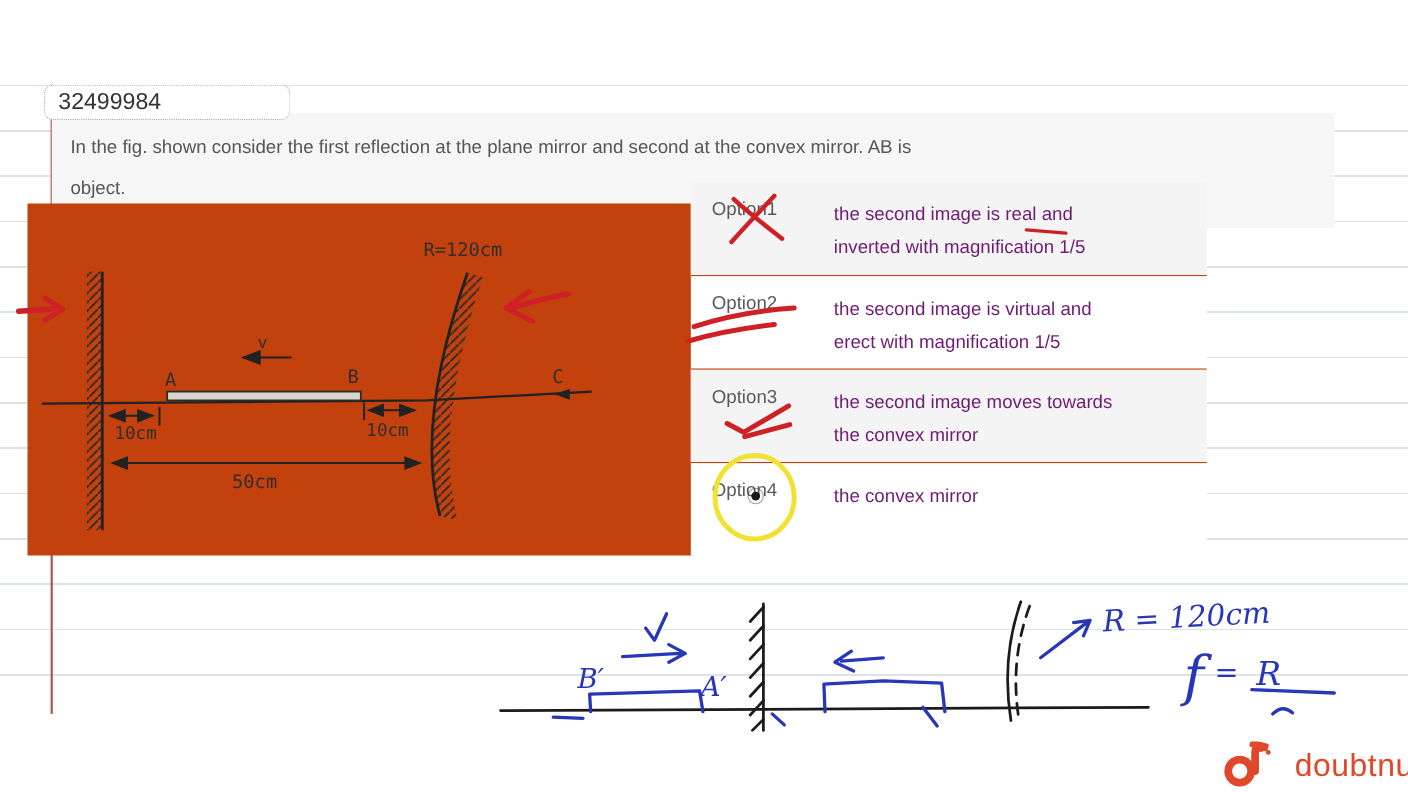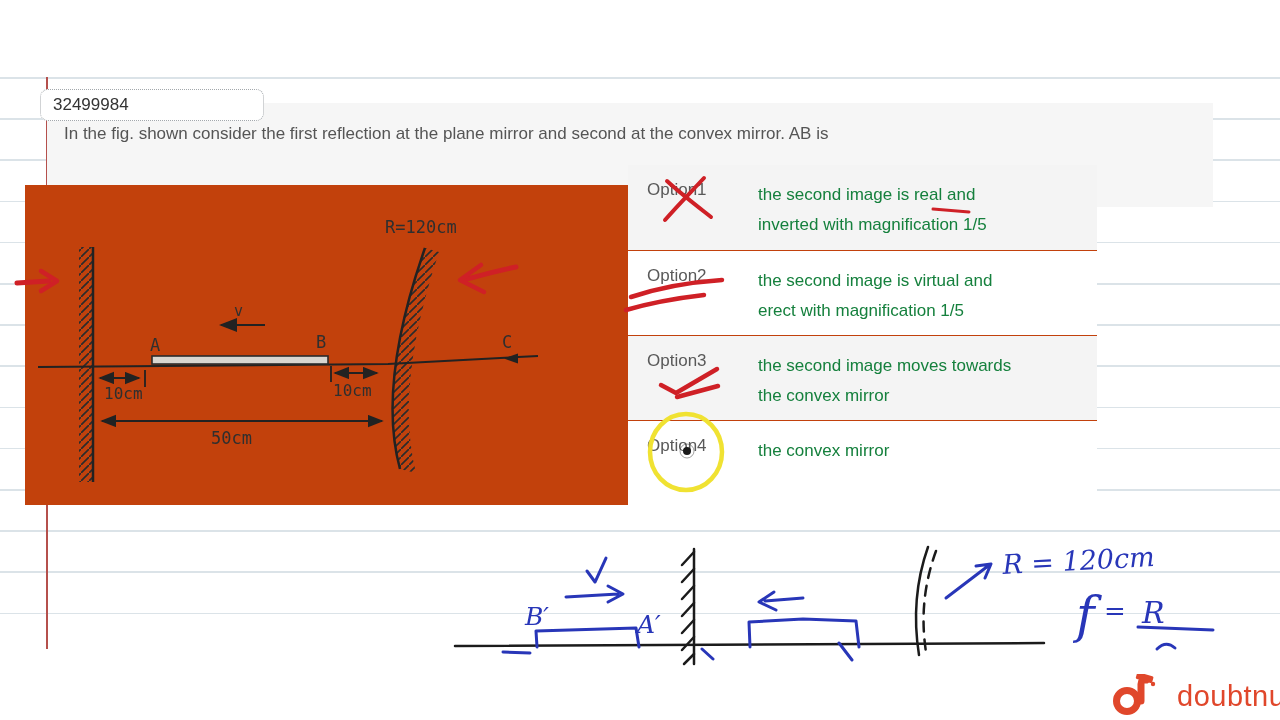--- a/index.html
+++ b/index.html
@@ -13,21 +13,21 @@
     background:repeating-linear-gradient(to bottom,#dbe3e8 0 1.5px,transparent 1.5px 41.2px);
     z-index:0;
   }
   .margin-line{
     position:absolute;left:46px;top:77px;width:2px;height:572px;background:#b5504c;z-index:1;
   }
   
   .qid{
     position:absolute;left:40px;top:77px;width:210px;height:30px;background:#fff;
     border:1.5px dotted #a3a8ac;border-radius:8px;display:flex;align-items:center;
-    padding-left:12px;font-size:17px;color:#333;z-index:3;margin-top:12px;
+    padding-left:12px;font-size:21px;color:#333;z-index:3;
   }
   
   .qcard{
     position:absolute;left:47px;top:103px;width:1166px;height:104px;background:#f6f6f6;
     z-index:1;box-sizing:border-box;padding:13px 0 0 17px;
   }
   .qcard .qline{font-size:17px;line-height:36.5px;color:#555;}
   
   .dbox{
     position:absolute;left:25px;top:185px;width:605px;height:320px;background:#c2410c;z-index:2;
@@ -38,21 +38,21 @@
   .opanel{
     position:absolute;left:628px;top:165px;width:469px;height:340px;background:#ffffff;z-index:2;
   }
   .orow{
     height:85px;box-sizing:border-box;display:grid;grid-template-columns:111px 1fr;
     padding:15px 8px 0 19px;border-top:1px solid #c2410c;
   }
   .orow:first-child{border-top:none;}
   .orow.alt{background:#f4f4f4;}
   .olabel{font-size:17px;color:#595959;}
-  .otext{font-size:17px;line-height:29.5px;color:#15803d;}
+  .otext{font-size:17px;line-height:29.5px;color:#701a75;}
   
   .overlay{position:absolute;left:0;top:0;z-index:5;pointer-events:none;}
   .hand-blue{stroke:#2836b8;fill:none;stroke-width:3;stroke-linecap:round;stroke-linejoin:round;}
   .hand-black{stroke:#1b1b1b;fill:none;stroke-width:2.5;stroke-linecap:round;}
   .ann-red{stroke:#cf2026;fill:none;stroke-linecap:round;stroke-linejoin:round;}
   .ink-text{font-family:"DejaVu Serif", serif;font-style:italic;fill:#2836b8;}
   
   .logo{
     position:absolute;left:1110px;top:674px;display:flex;align-items:center;z-index:6;
   }
@@ -67,20 +67,21 @@
 
   <div class="ruled"></div>
   <div class="margin-line"></div>
 
   <div class="qid">
     <span>32499984</span>
   </div>
 
   <div class="qcard">
     <div class="qline">In the fig. shown consider the first reflection at the plane mirror and second at the convex mirror. AB is</div>
+    <div class="qline">object.</div>
   </div>
 
   <div class="dbox">
     <svg width="605" height="320" viewBox="0 0 605 320">
       <defs>
         <pattern id="hatch" patternUnits="userSpaceOnUse" width="8" height="8">
           <path d="M0,8 L8,0" stroke="#2b2b2b" stroke-width="1.7"></path>
         </pattern>
         <marker id="tri" orient="auto-start-reverse" markerWidth="11" markerHeight="9" refX="8" refY="3.5">
           <path d="M0,0 L9,3.5 L0,7 Z" fill="#222"></path>

